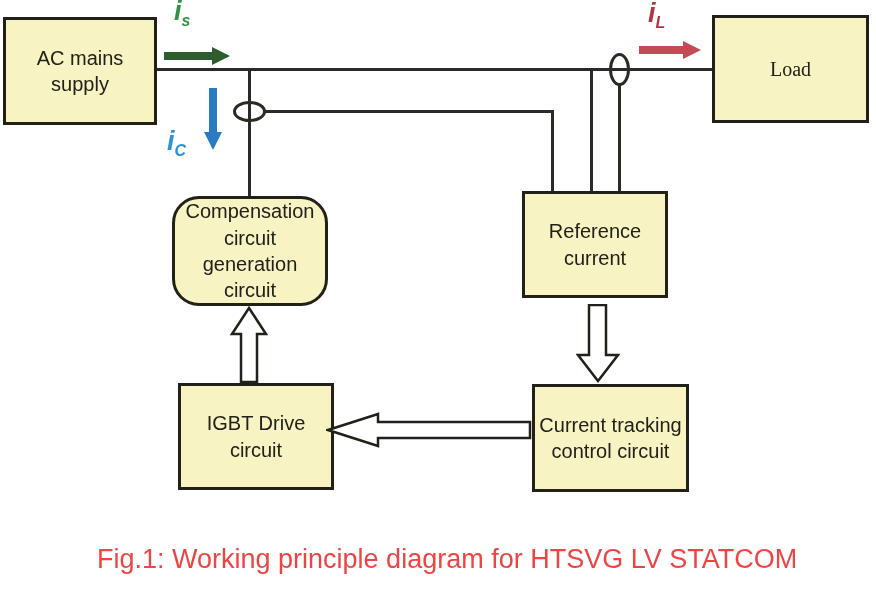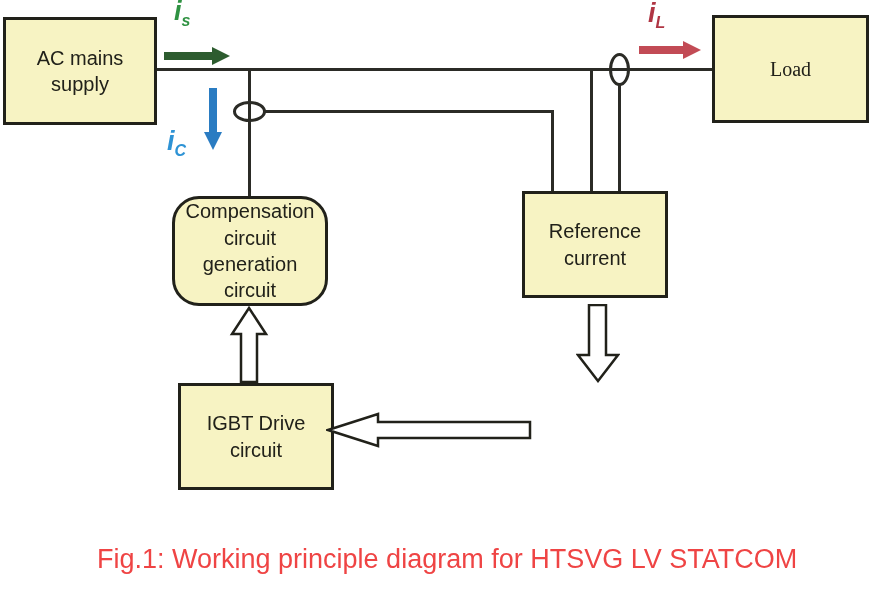--- a/index.html
+++ b/index.html
@@ -129,20 +129,24 @@
     <span>circuit generation</span>
     <span>circuit</span>
   </div>
   <div class="box" id="box-ref">
     <span>Reference current</span>
   </div>
   <div class="box" id="box-igbt">
     <span>IGBT Drive</span>
     <span>circuit</span>
   </div>
+  <div class="box" id="box-track">
+    <span>Current tracking</span>
+    <span>control circuit</span>
+  </div>
 
   <div class="arrow" id="arrow-is">
     <div class="shaft"></div>
     <div class="head"></div>
   </div>
   <div class="arrow" id="arrow-il">
     <div class="shaft"></div>
     <div class="head"></div>
   </div>
   <div class="arrow" id="arrow-ic">

